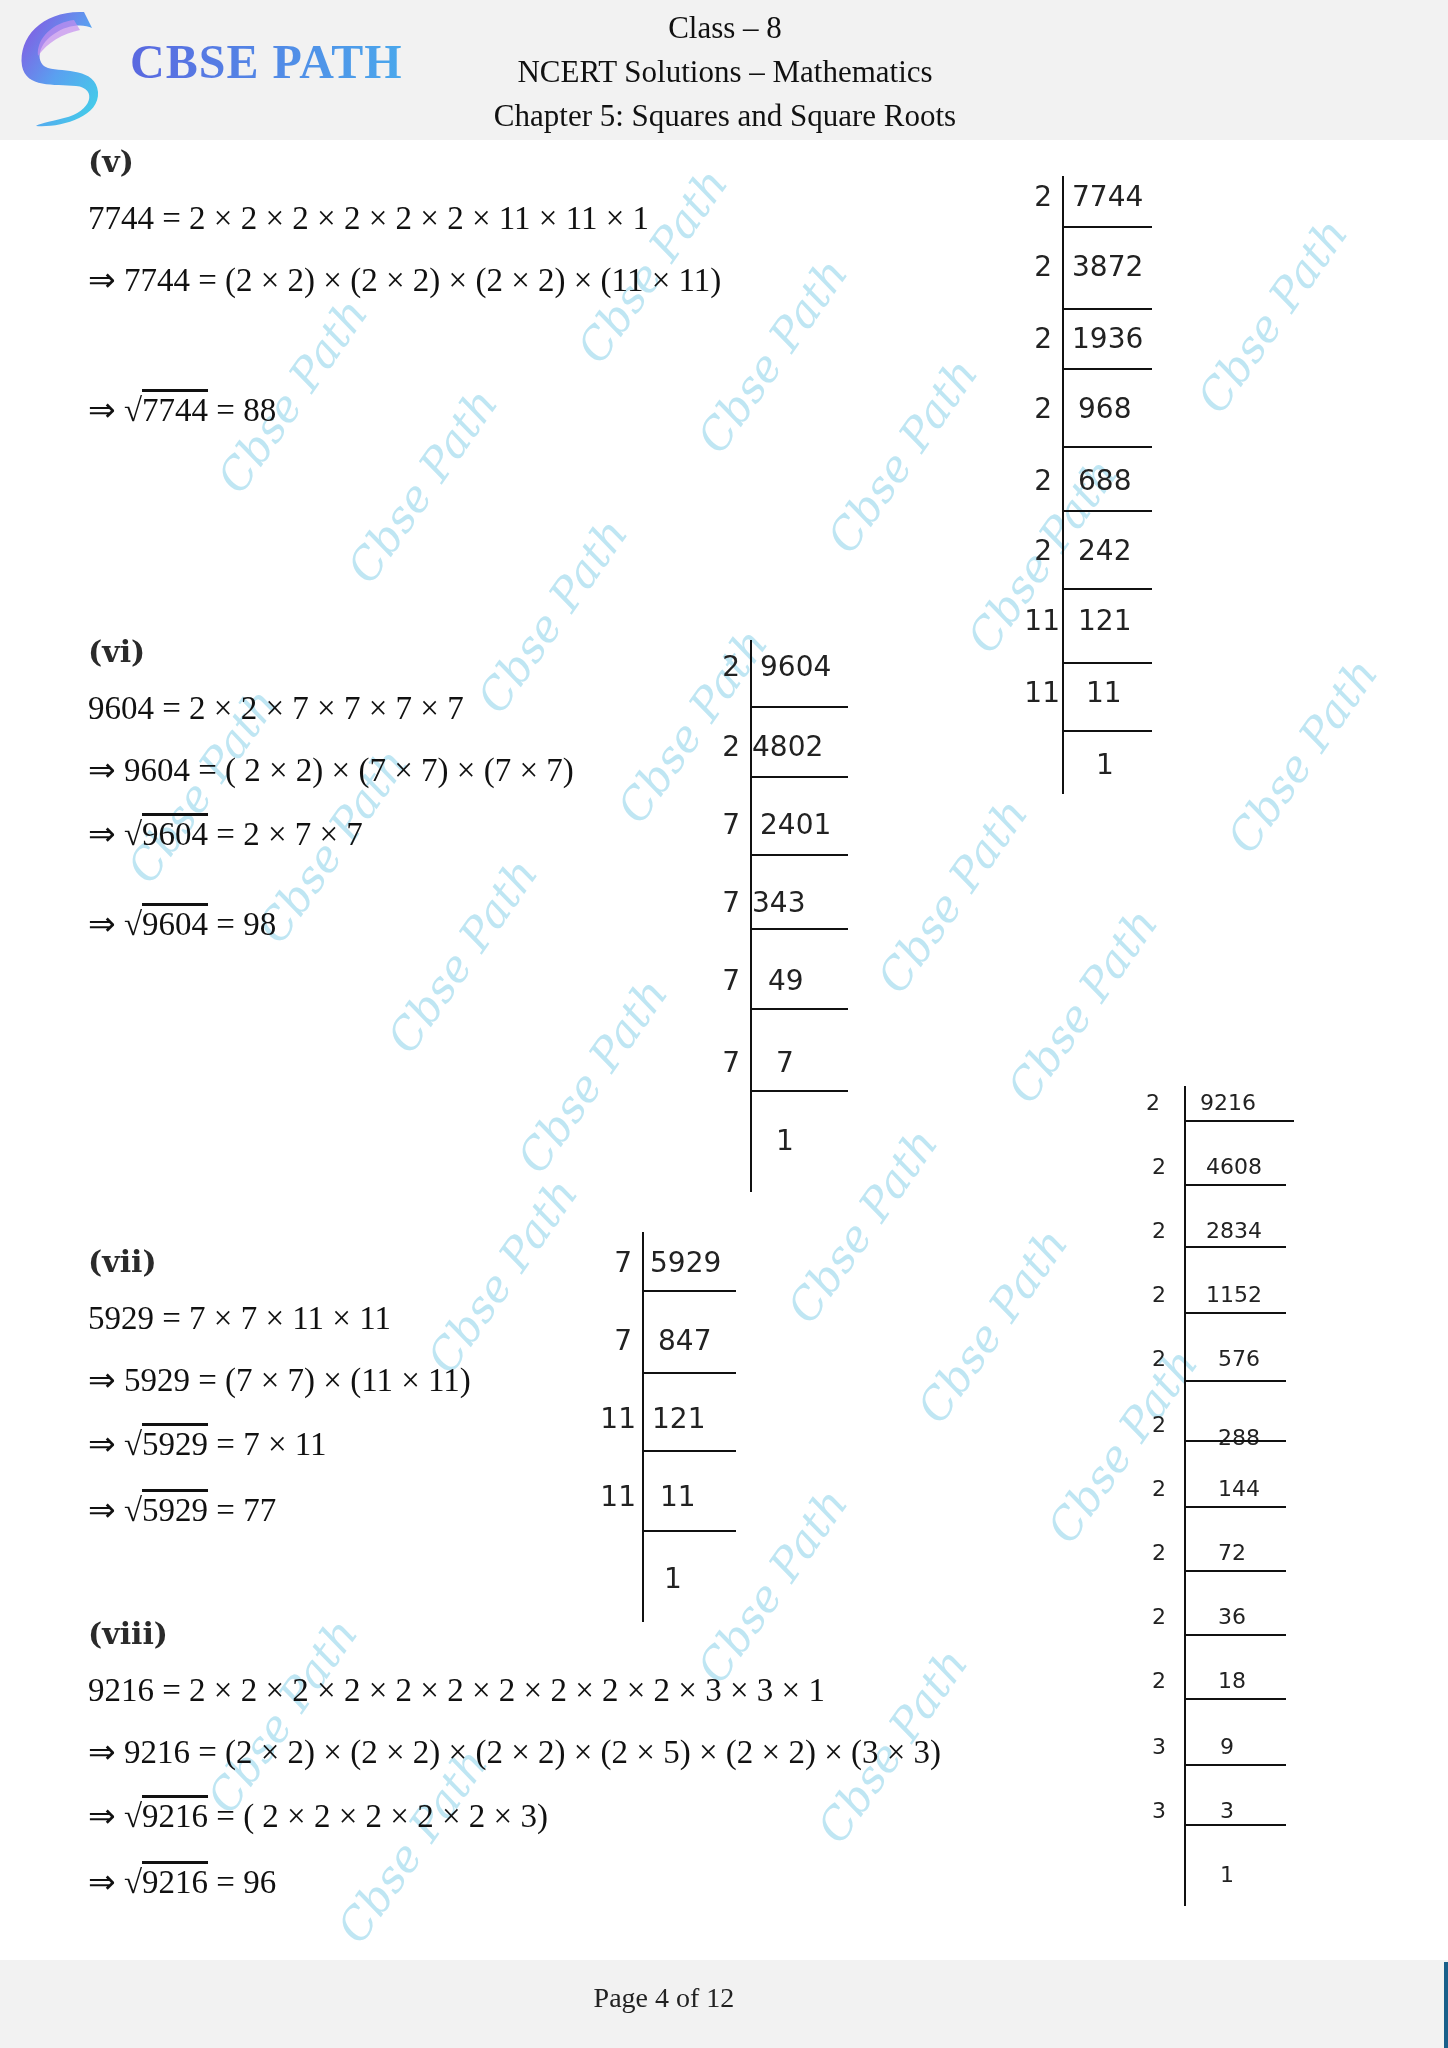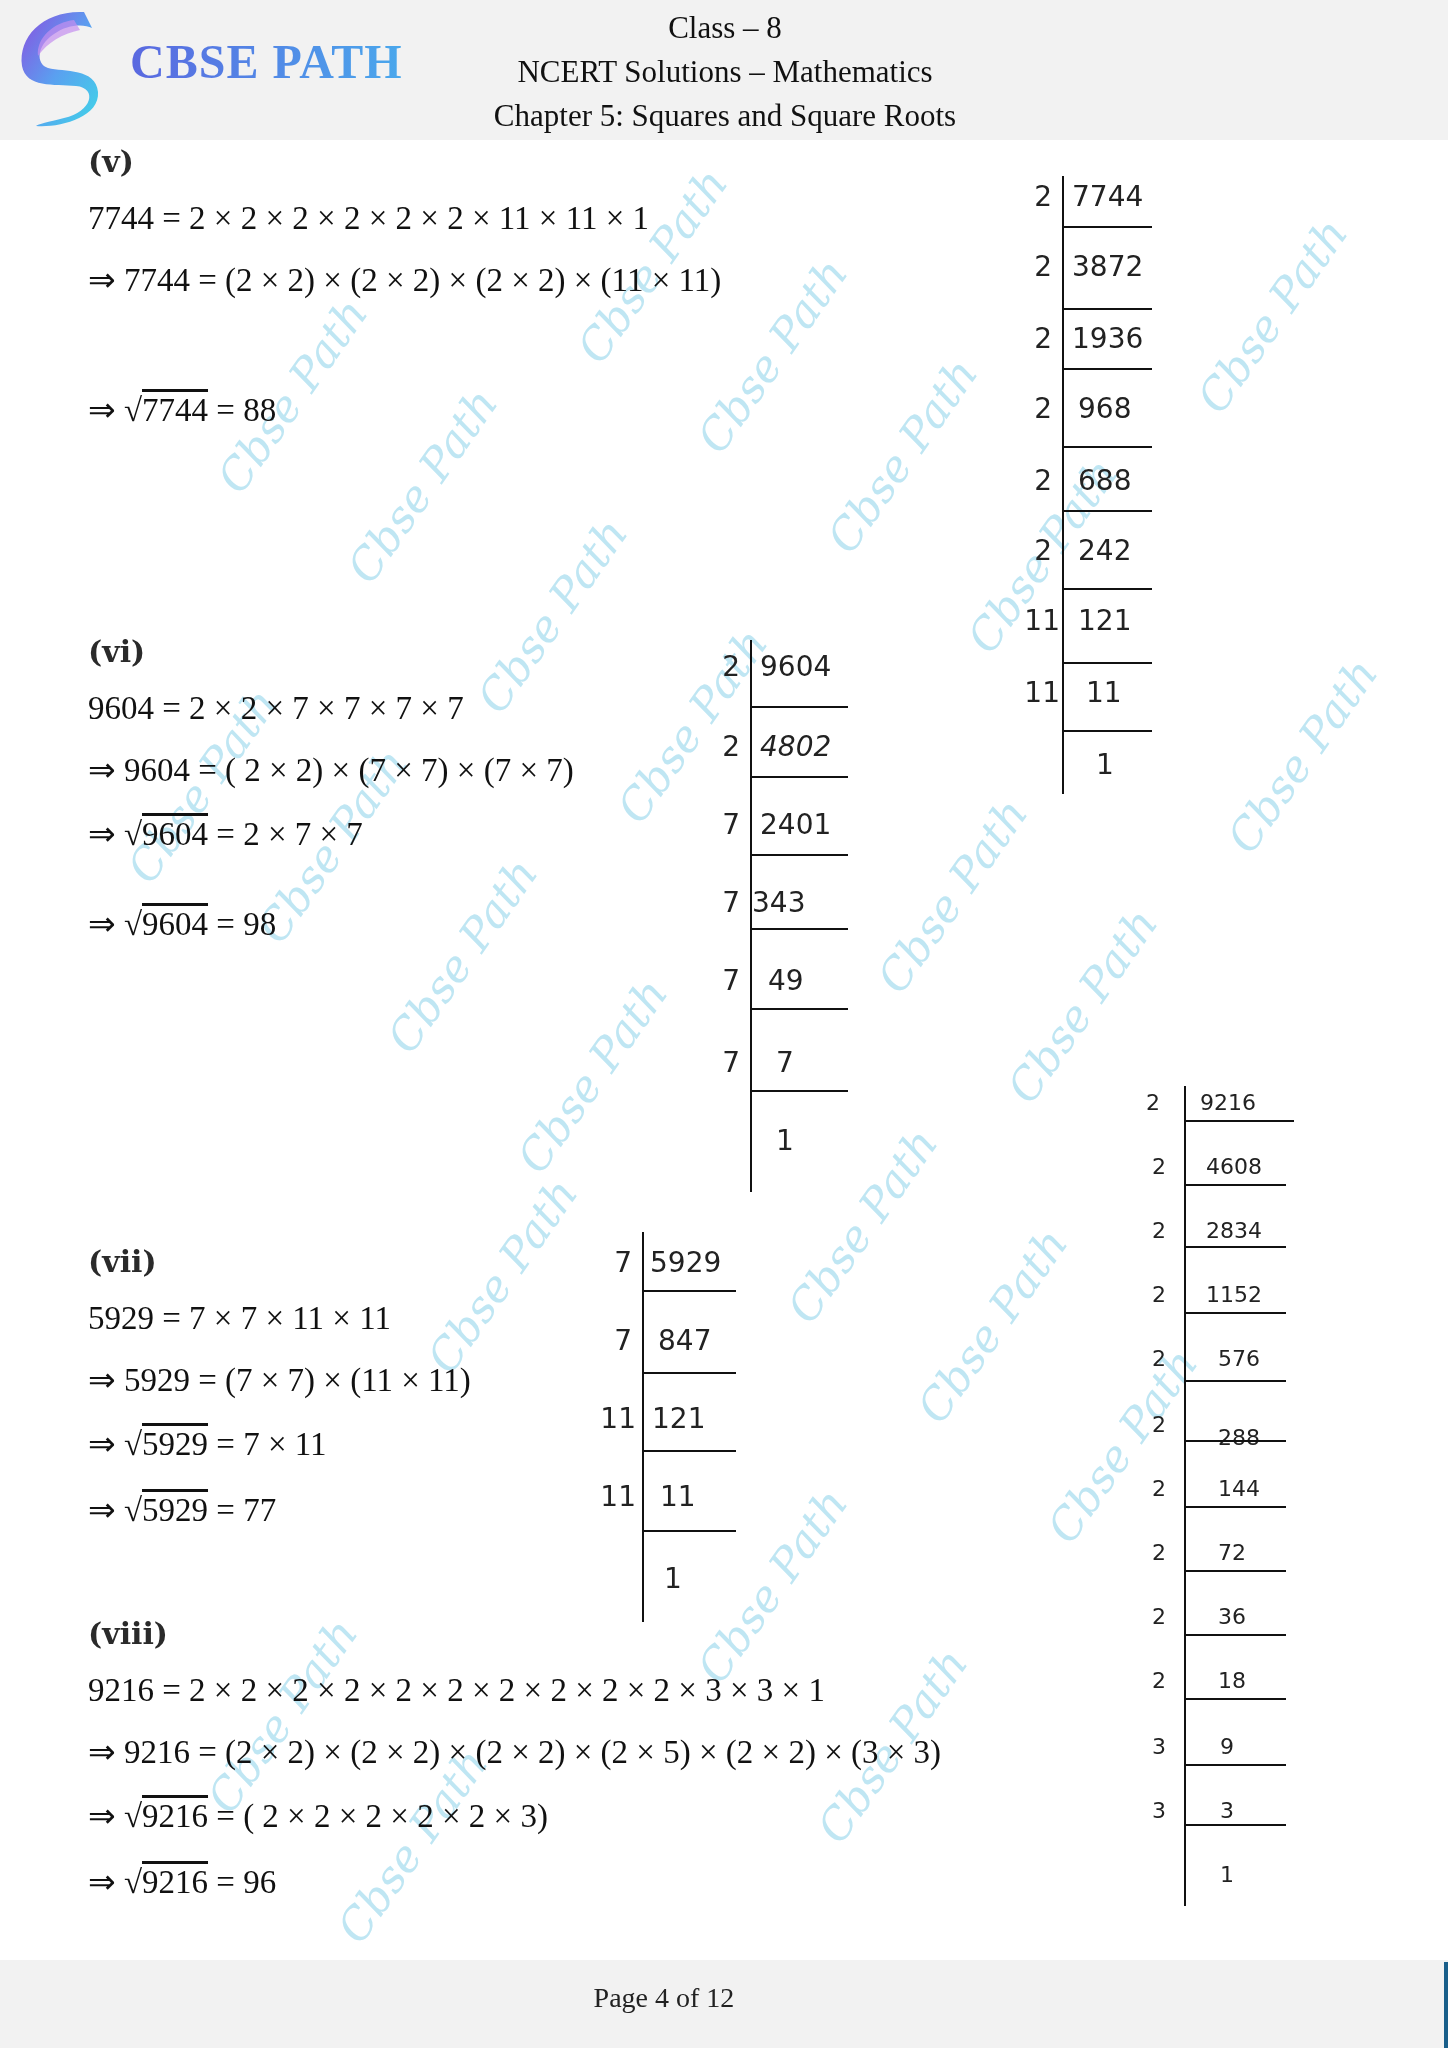--- a/index.html
+++ b/index.html
@@ -139,21 +139,21 @@
 
   <div class="div-table" style="left:712px;top:500px;font-size:28px;">
     <div class="vline" style="left:38px;top:0;height:552px;"></div>
     <div class="div-row" style="top:10px;">
         <span class="divisor" style="left:0;width:28px;">2</span>
         <span class="quot" style="left:48px;">9604</span>
         <span class="hline" style="left:40px;top:56px;width:96px;"></span>
       </div>
     <div class="div-row" style="top:90px;">
         <span class="divisor" style="left:0;width:28px;">2</span>
-        <span class="quot" style="left:48px;font-style:italic;">4802</span>
+        <span class="quot" style="left:40px;">4802</span>
         <span class="hline" style="left:40px;top:46px;width:96px;"></span>
       </div>
     <div class="div-row" style="top:168px;">
         <span class="divisor" style="left:0;width:28px;">7</span>
         <span class="quot" style="left:48px;">2401</span>
         <span class="hline" style="left:40px;top:46px;width:96px;"></span>
       </div>
     <div class="div-row" style="top:246px;">
         <span class="divisor" style="left:0;width:28px;">7</span>
         <span class="quot" style="left:40px;">343</span>

